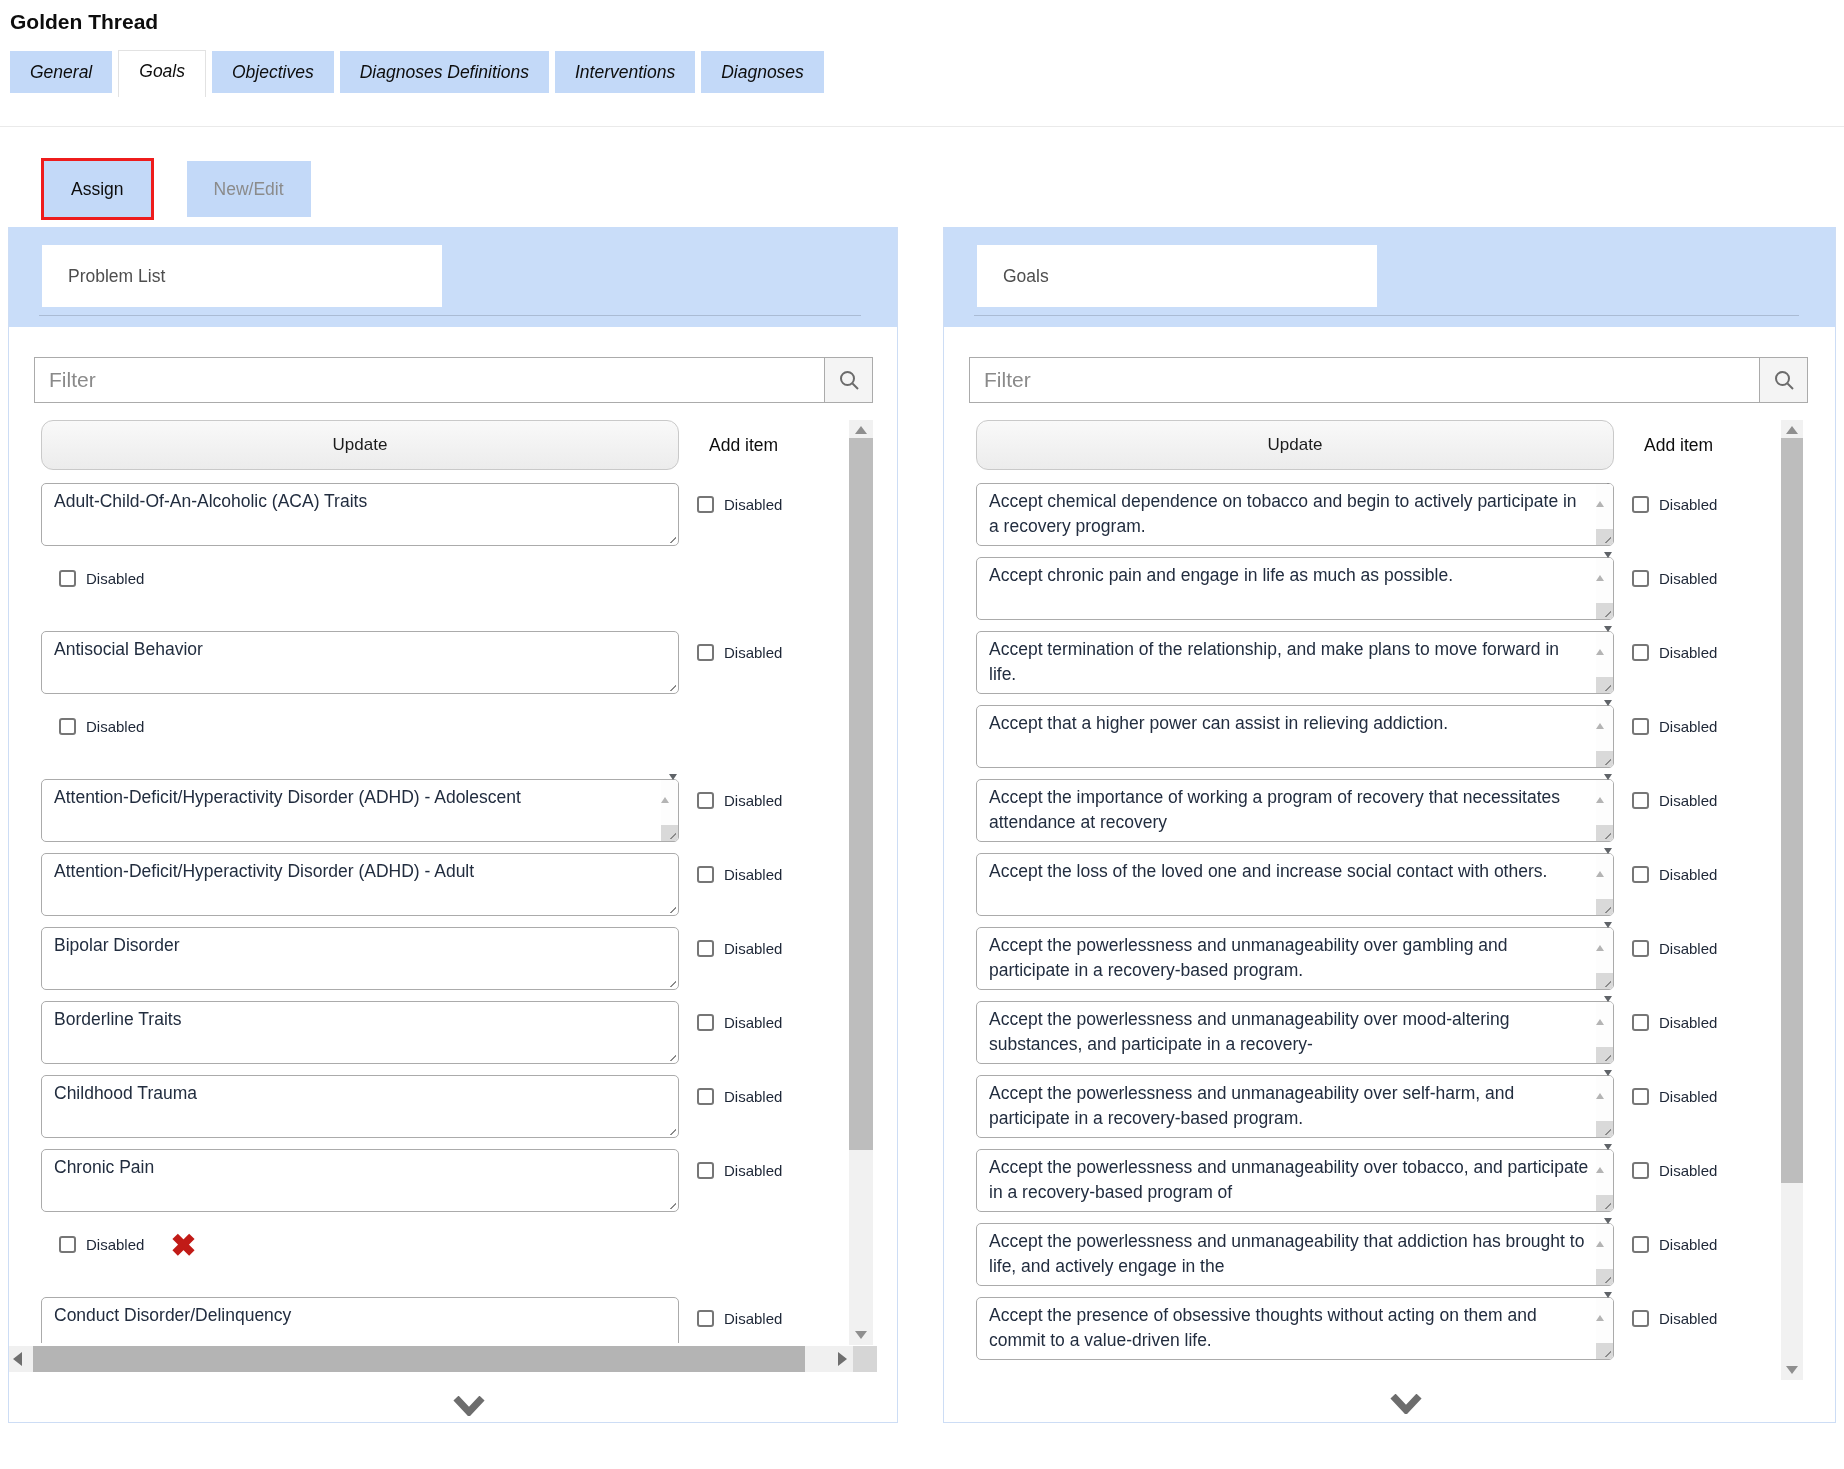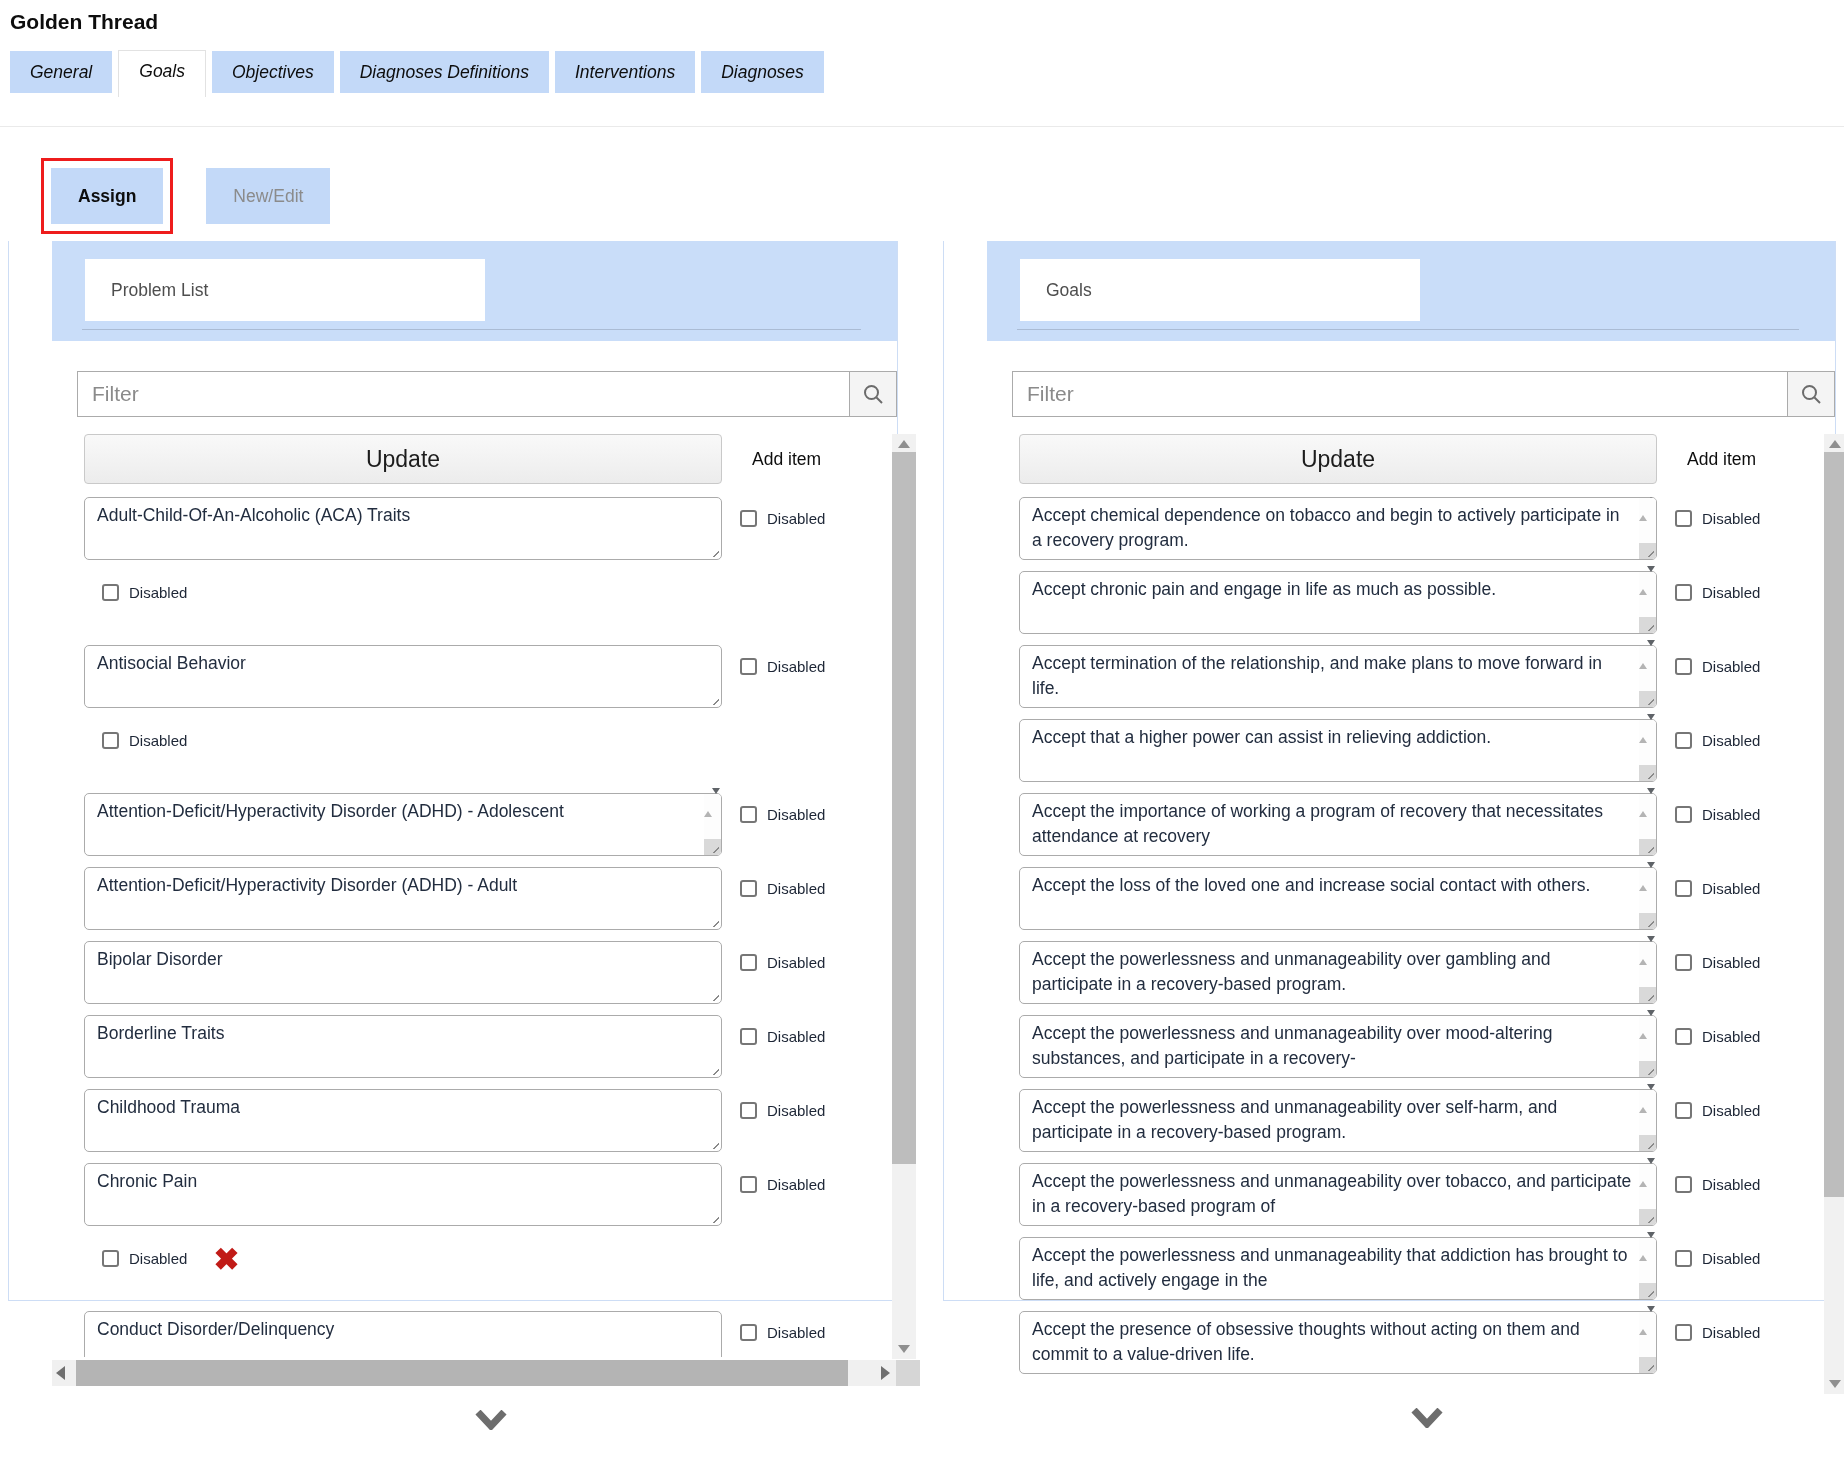--- a/index.html
+++ b/index.html
@@ -18,32 +18,32 @@
     font-size:17.5px; color:#0d0d0d; cursor:pointer; white-space:nowrap;font-style:italic;
   }
   .tab.active {
     background:#fff; border:1px solid #e2e2e2; border-bottom:none;
     height:47px; line-height:41px; margin-top:-1px;
   }
   .top-rule { height:1px; background:#eaeaea; margin-top:29px; }
 
   
   .subtabs { display:flex; align-items:center; margin:31px 0 0 41px; }
-  .red-outline { border:3px solid var(--highlight-red); padding:7px; background:#fff;font-weight:bold; }
+  .red-outline { border:3px solid var(--highlight-red); padding:0; background:#fff; }
   .subtab {
     background:var(--accent-blue); height:56px; line-height:56px; padding:0 27px;
     font-size:17.5px; color:#0d0d0d; cursor:pointer; white-space:nowrap;
   }
   .subtab.muted { color:#8b8b8b; margin-left:33px; }
 
   
   .panels { display:flex; gap:45px; margin:7px 0 0 8px; }
   .panel {
-    width:890px; height:1060px; position:relative;
-    border:1px solid var(--panel-border); border-top:none;padding-left:43px;
+    width:890px; height:1196px; position:relative;
+    border:1px solid var(--panel-border); border-top:none;
   }
   .panel.right-p { width:893px; }
   .band { height:100px; background:var(--band-blue); position:relative; }
   .band-label-box {
     position:absolute; left:33px; top:18px; width:400px; height:62px; background:#fff;
     display:flex; align-items:center; padding-left:26px; font-size:17.5px; color:#4e4e4e;
   }
   .band-rule { position:absolute; left:30px; right:36px; bottom:11px; height:1px; background:rgba(100,110,125,.30); }
 
   .panel-body { position:relative; padding:30px 0 0 25px; }
@@ -55,22 +55,22 @@
   }
   .filter-input::placeholder { color:#8a8a8a; }
   .search-btn {
     width:49px; height:46px; border:1px solid #ababab; background:#f4f4f4;
     display:flex; align-items:center; justify-content:center; padding:0; cursor:pointer;
   }
 
   .list-area { margin:17px 0 0 7px; position:relative; }
   .update-row { display:flex; align-items:center; }
   .update-btn {
-    width:638px; height:50px; border:1px solid #c9c9c9; border-radius:4px;
-    background:linear-gradient(#f9f9f9,#ececec); font-size:23px; color:#1c1c1c;
+    width:638px; height:50px; border:1px solid #c9c9c9; border-radius:12px;
+    background:linear-gradient(#f9f9f9,#ececec); font-size:17px; color:#1c1c1c;
     font-family:inherit; cursor:pointer;
   }
   .add-item { margin-left:30px; font-size:17.5px; color:#0d0d0d; }
 
   .items-clip { margin-top:13px; overflow:hidden; width:790px; }
   .left-p  .items-clip { height:860px; }
   .right-p .items-clip { height:897px; }
 
   .item-row { display:flex; align-items:flex-start; margin-bottom:11px; height:63px; }
   .ta-wrap { position:relative; width:638px; height:63px; flex:none; }

